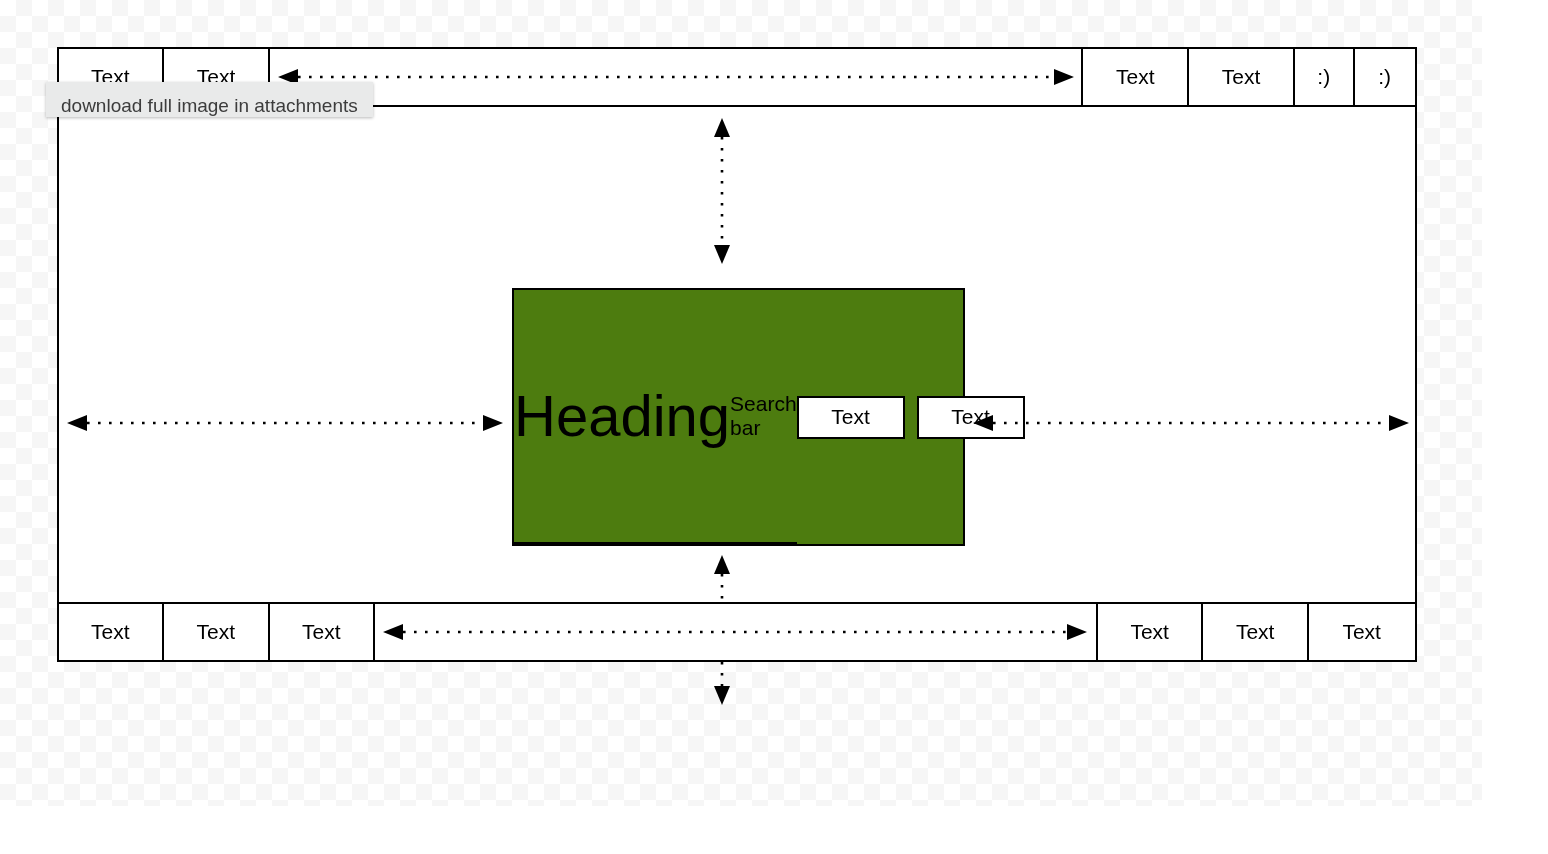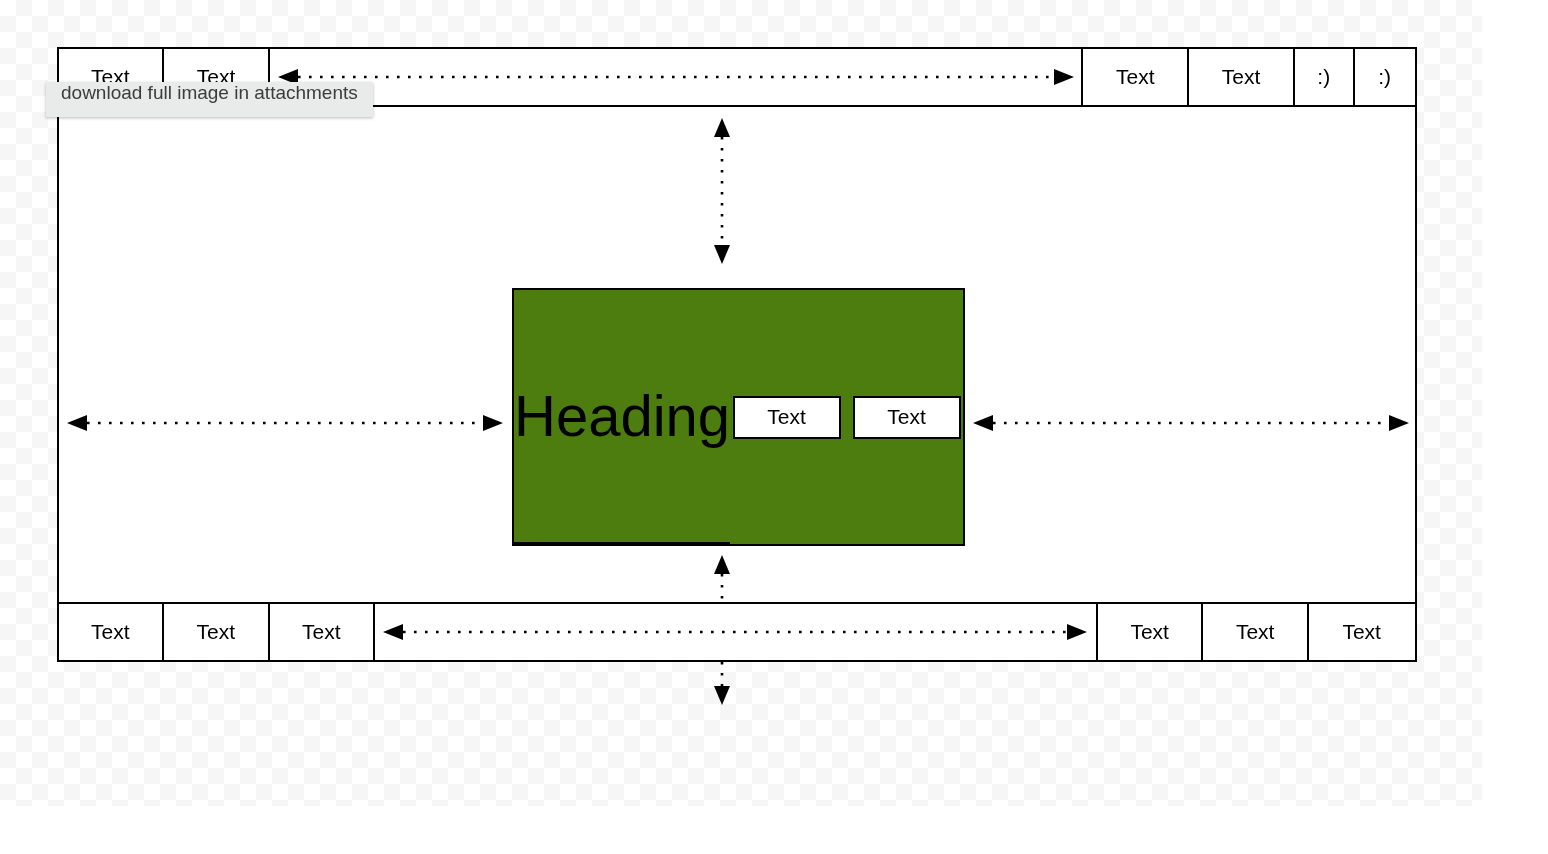--- a/index.html
+++ b/index.html
@@ -147,21 +147,21 @@
   .arrow { position: absolute; }
 
   
   #tooltip {
     position: absolute;
     left: 46px;
     top: 82px;
     height: 35px;
     padding: 0 15px;
     display: flex;
-    align-items: flex-start;
+    align-items: flex-end;
     background: #e9eaea;
     color: #3c3c3c;
     font-size: 19px;
     white-space: nowrap;
     box-shadow: 0 1px 3px rgba(0,0,0,0.28);
     z-index: 50;
   }
 </style>
 </head>
 <body>
@@ -211,20 +211,23 @@
     <div class="arrow" style="left:6px; top:362px;">
       <svg width="440" height="24" viewBox="0 0 440 24">
         <line x1="22" y1="12" x2="418" y2="12" stroke="#000" stroke-width="2.6" stroke-dasharray="2.6 8.4"></line>
         <polygon points="22,4 22,20 2,12" fill="#000"></polygon>
         <polygon points="418,4 418,20 438,12" fill="#000"></polygon>
       </svg>
     </div>
 
     <div id="card">
       <div id="card-heading">Heading</div>
+      <div id="card-search">
+        <span>Search bar</span>
+      </div>
       <div id="card-actions">
         <button class="card-btn">
           <span>Text</span>
         </button>
         <button class="card-btn">
           <span>Text</span>
         </button>
       </div>
     </div>
 

